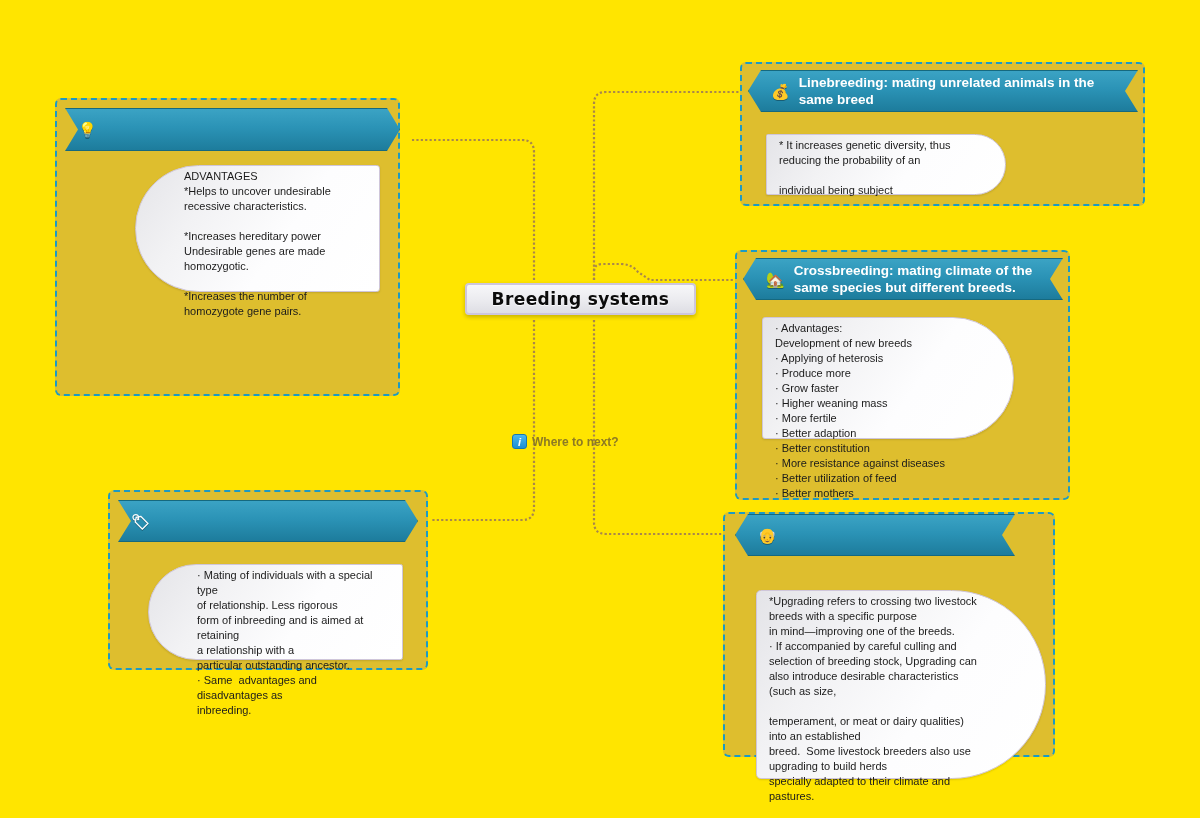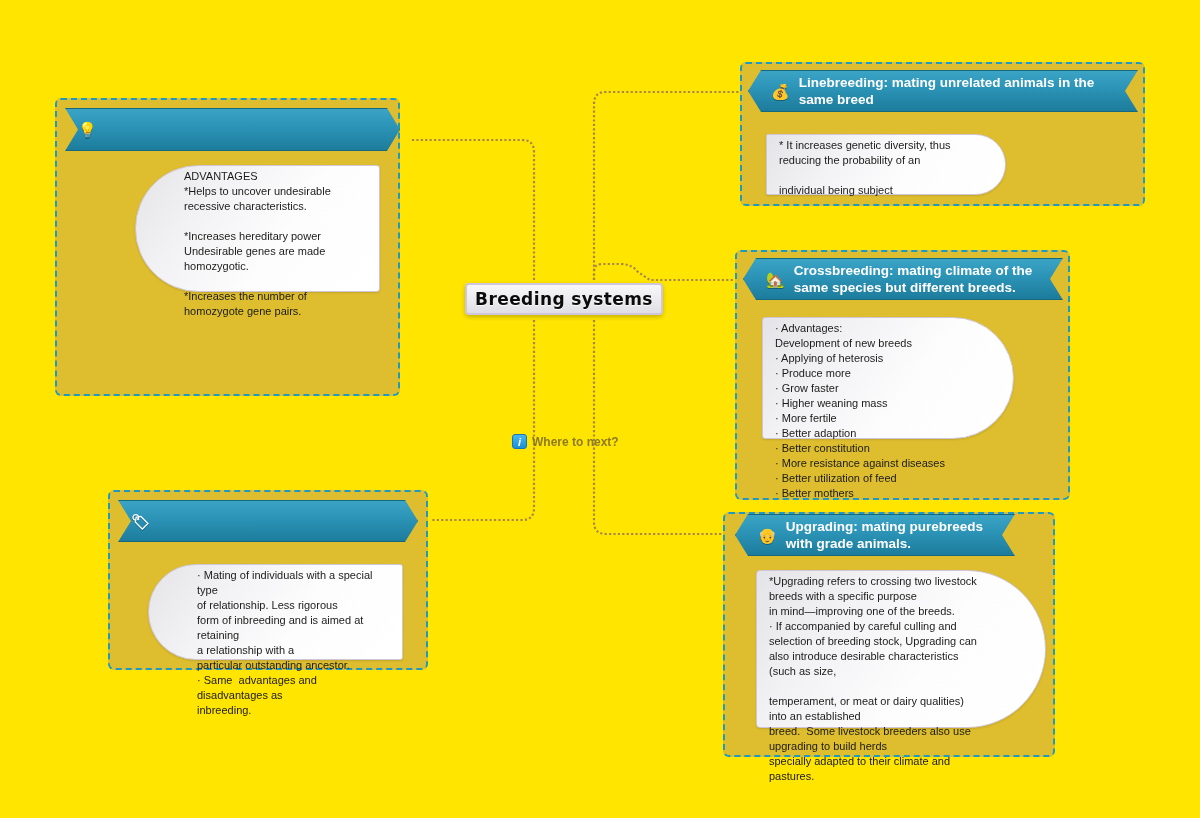--- a/index.html
+++ b/index.html
@@ -188,41 +188,40 @@
 · Better constitution
 · More resistance against diseases
 · Better utilization of feed
 · Better mothers</p>
   </div>
 
   <div class="panel" style="left:723px; top:512px; width:332px; height:245px;"></div>
 
   <div class="topic pt-left" style="left:735px; top:514px; width:280px; height:42px;">
     <span class="ico">👴</span>
-    <span class="ttl">Upgrading: mating purebreeds with grade animals.</span>
-  </div>
-
-  <div class="note r-right" style="left:756px; top:570px; width:290px; height:158px;">
+  </div>
+
+  <div class="note r-right" style="left:756px; top:590px; width:290px; height:189px;">
     <p>*Upgrading refers to crossing two livestock
 breeds with a specific purpose
 in mind—improving one of the breeds.
 · If accompanied by careful culling and
 selection of breeding stock, Upgrading can
 also introduce desirable characteristics
 (such as size,
 
 temperament, or meat or dairy qualities)
 into an established
 breed.  Some livestock breeders also use
 upgrading to build herds
 specially adapted to their climate and
 pastures.</p>
   </div>
 
-  <div class="root" style="left:465px; top:283px; width:198px; height:32px;">
+  <div class="root" style="left:465px; top:283px; width:231px; height:32px;">
     <span>Breeding systems</span>
   </div>
 
   <div class="marker" style="left:512px; top:434px;">
     <span class="info-ico">i</span>
     <span class="mlbl">Where to next?</span>
   </div>
 
 </div>
 

